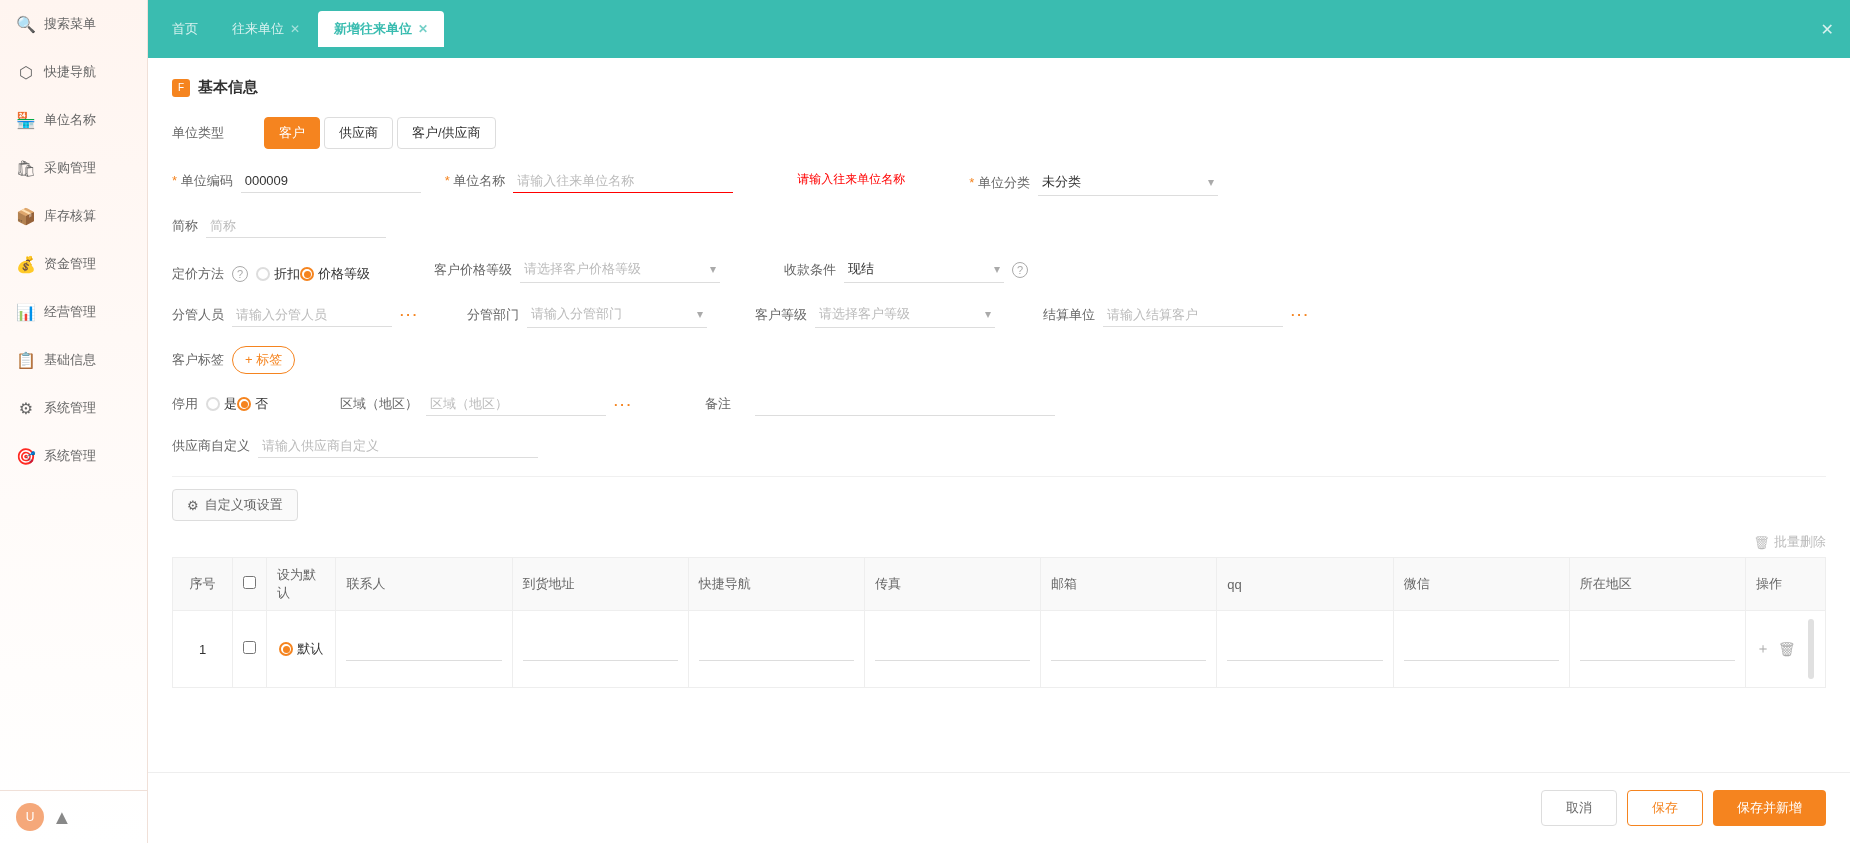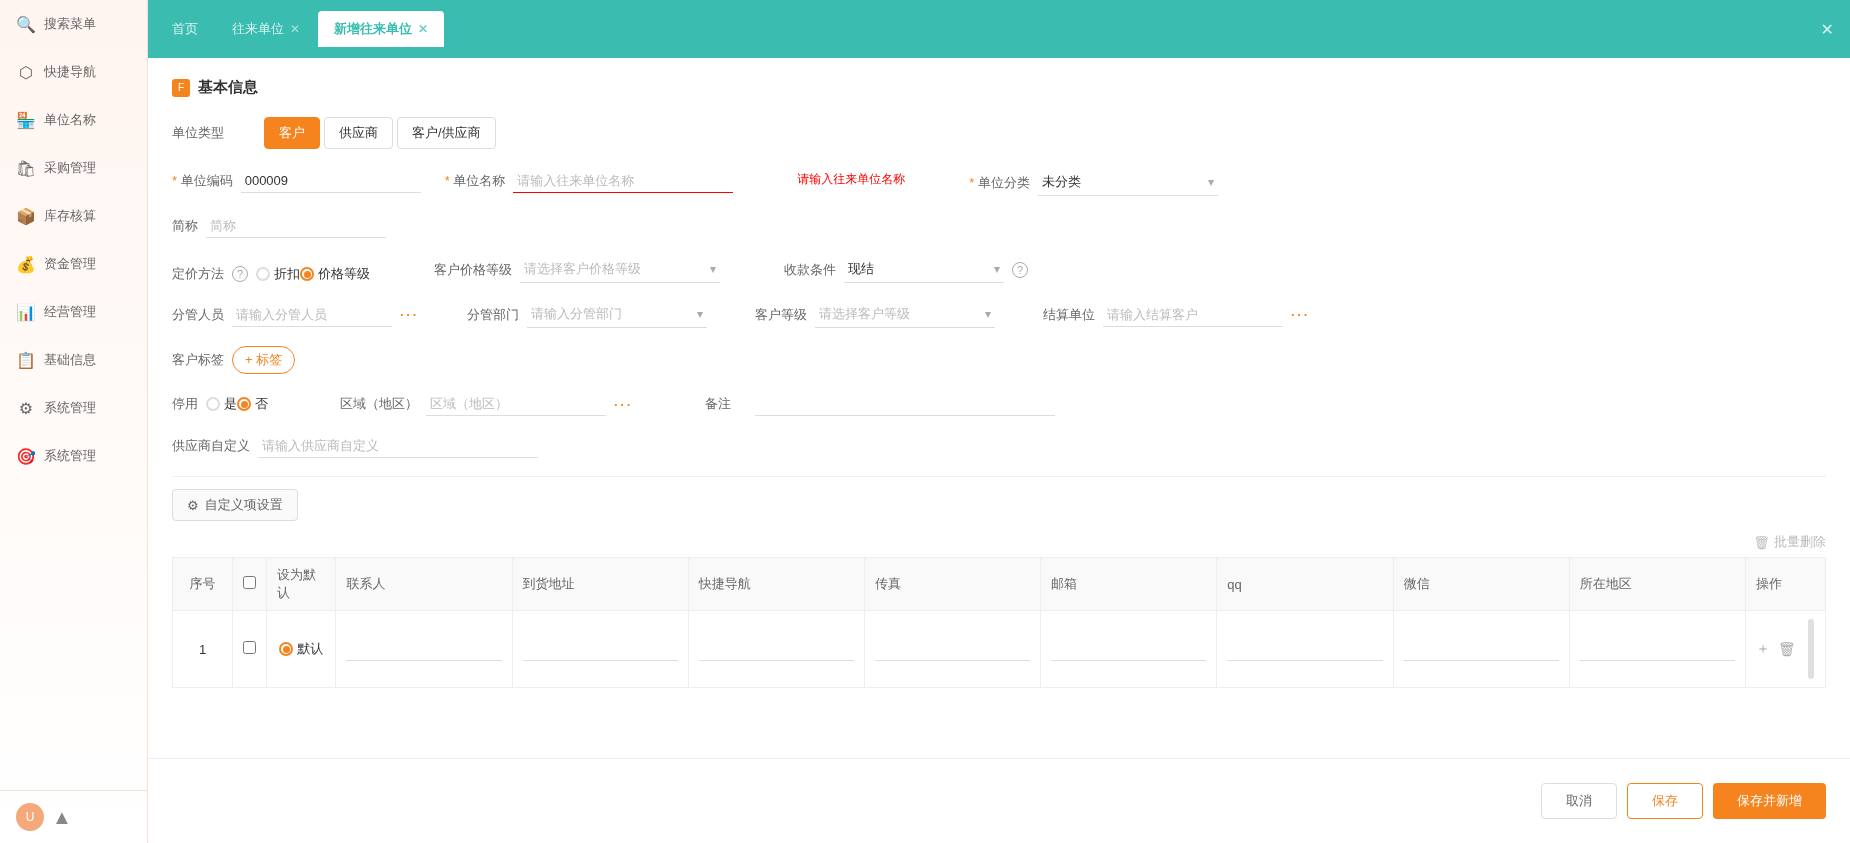--- a/index.html
+++ b/index.html
@@ -290,21 +290,21 @@
     .data-table td.center { text-align: center; }
     .checkbox-cell {
       width: 30px;
       text-align: center;
     }
 
     
     .footer-bar {
       background: #fff;
       border-top: 1px solid #eee;
-      padding: 24px 24px;
+      padding: 17px 24px;
       display: flex;
       justify-content: flex-end;
       gap: 10px;
       flex-shrink: 0;
     }
     .btn-cancel {
       padding: 8px 24px;
       border: 1px solid #ddd;
       border-radius: 4px;
       background: #fff;

